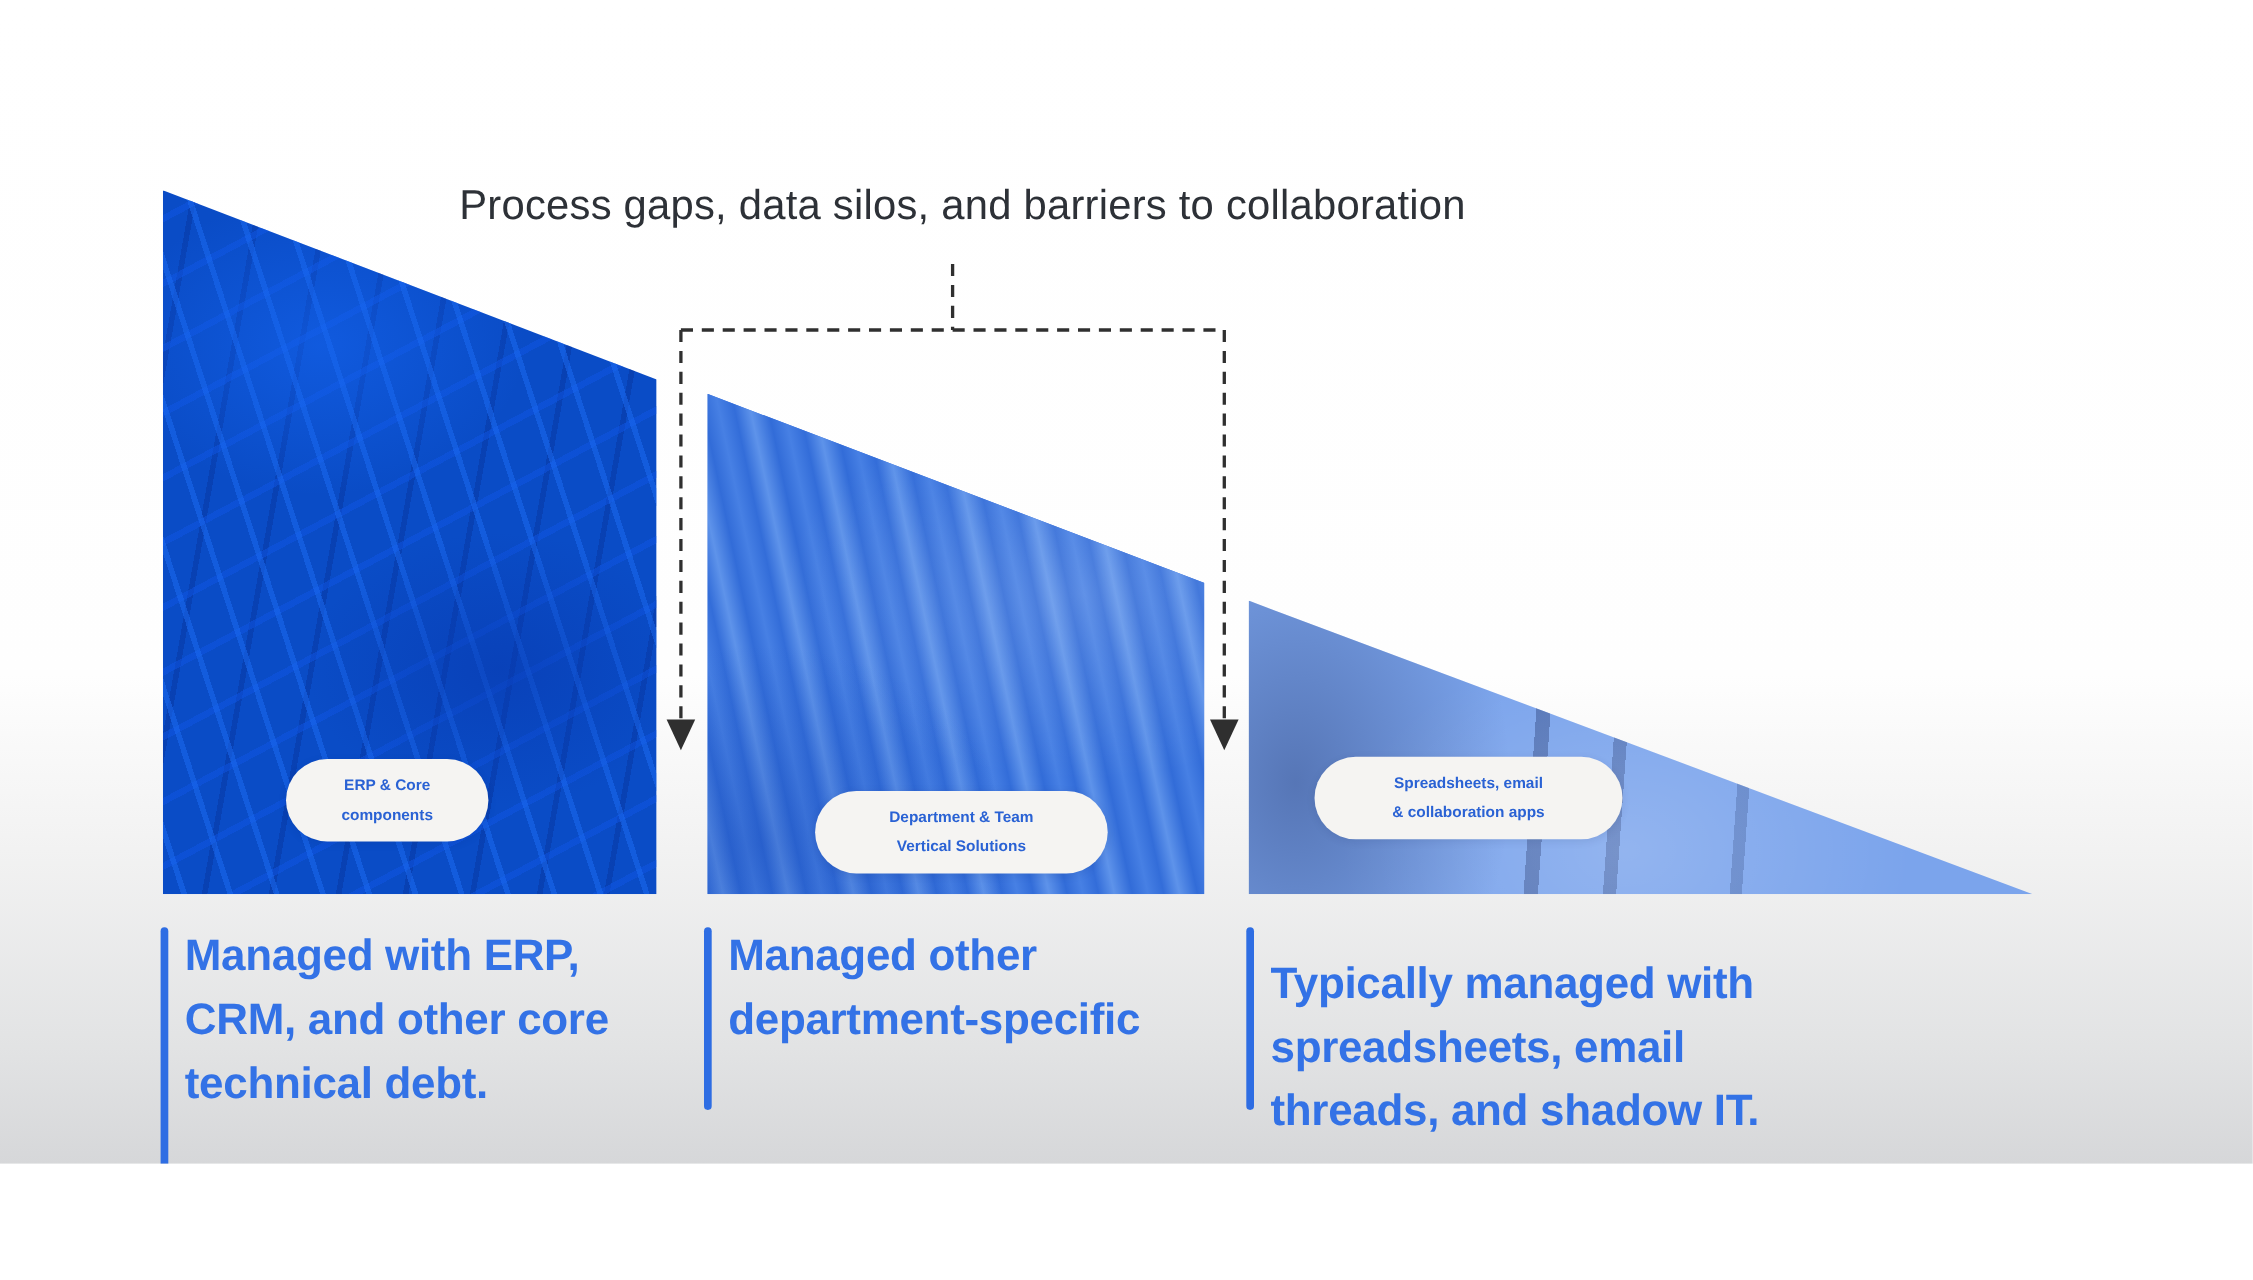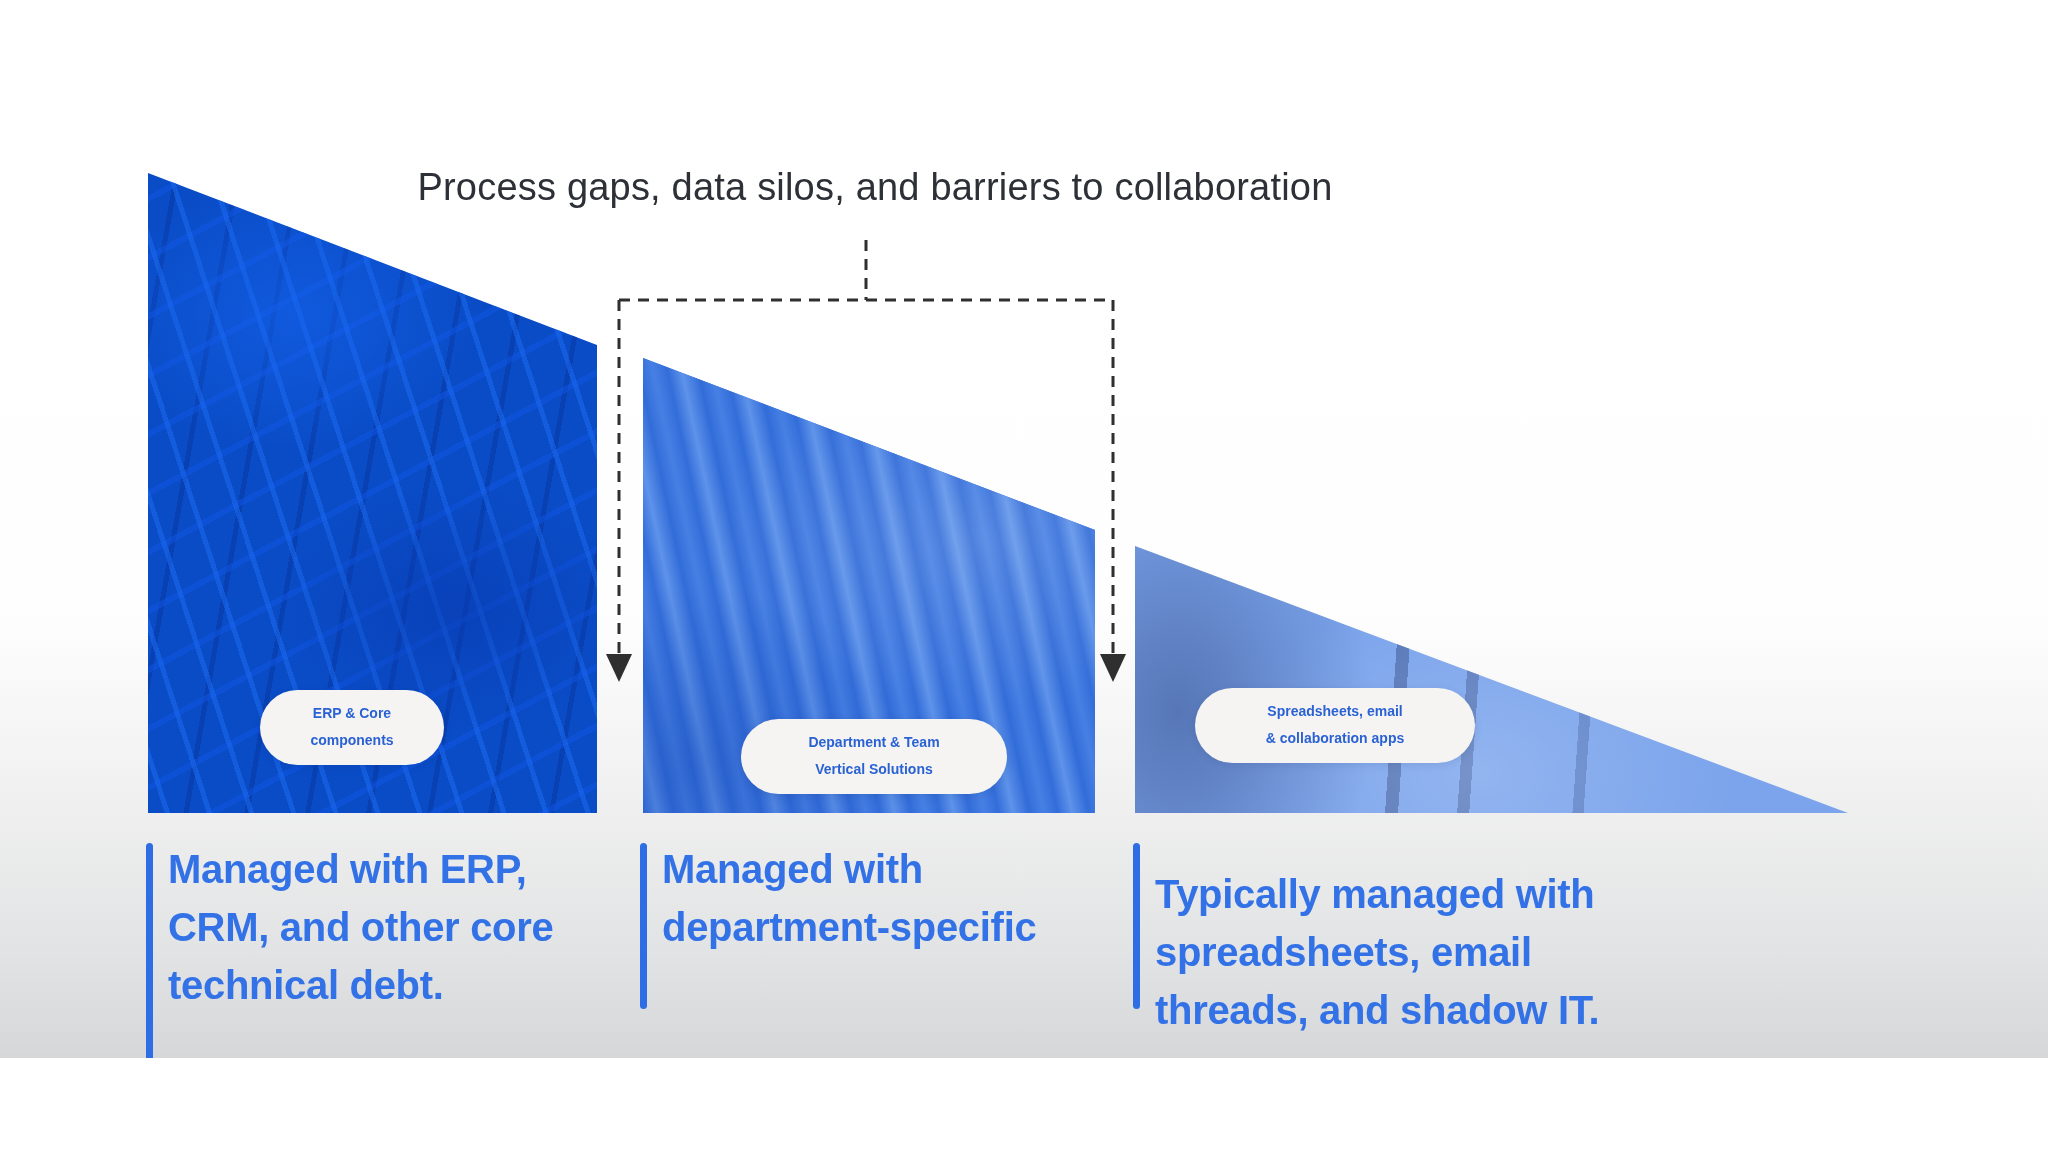--- a/index.html
+++ b/index.html
@@ -141,21 +141,21 @@
   <div class="accent-bar bar-1"></div>
   <div class="accent-bar bar-2"></div>
   <div class="accent-bar bar-3"></div>
 
   <div class="col-text text-1">
     <span>Managed with ERP,</span>
     <span>CRM, and other core</span>
     <span>technical debt.</span>
   </div>
   <div class="col-text text-2">
-    <span>Managed with</span>
+    <span>Managed other</span>
     <span>department-specific</span>
   </div>
   <div class="col-text text-3">
     <span>Typically managed with</span>
     <span>spreadsheets, email</span>
     <span>threads, and shadow IT.</span>
   </div>
 
 </div>
 

